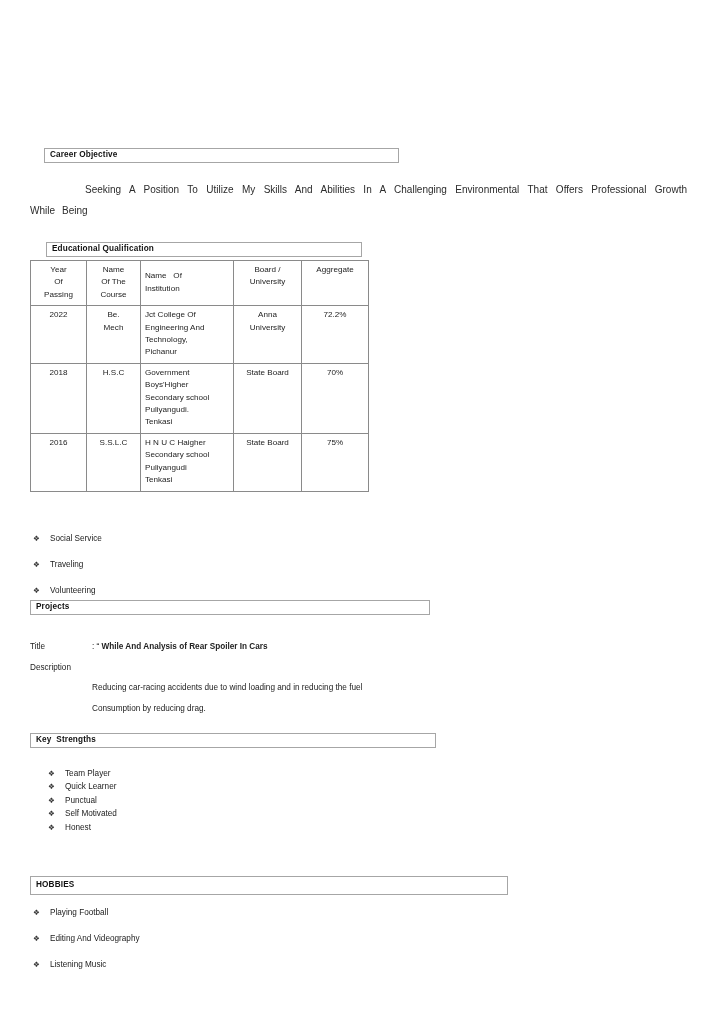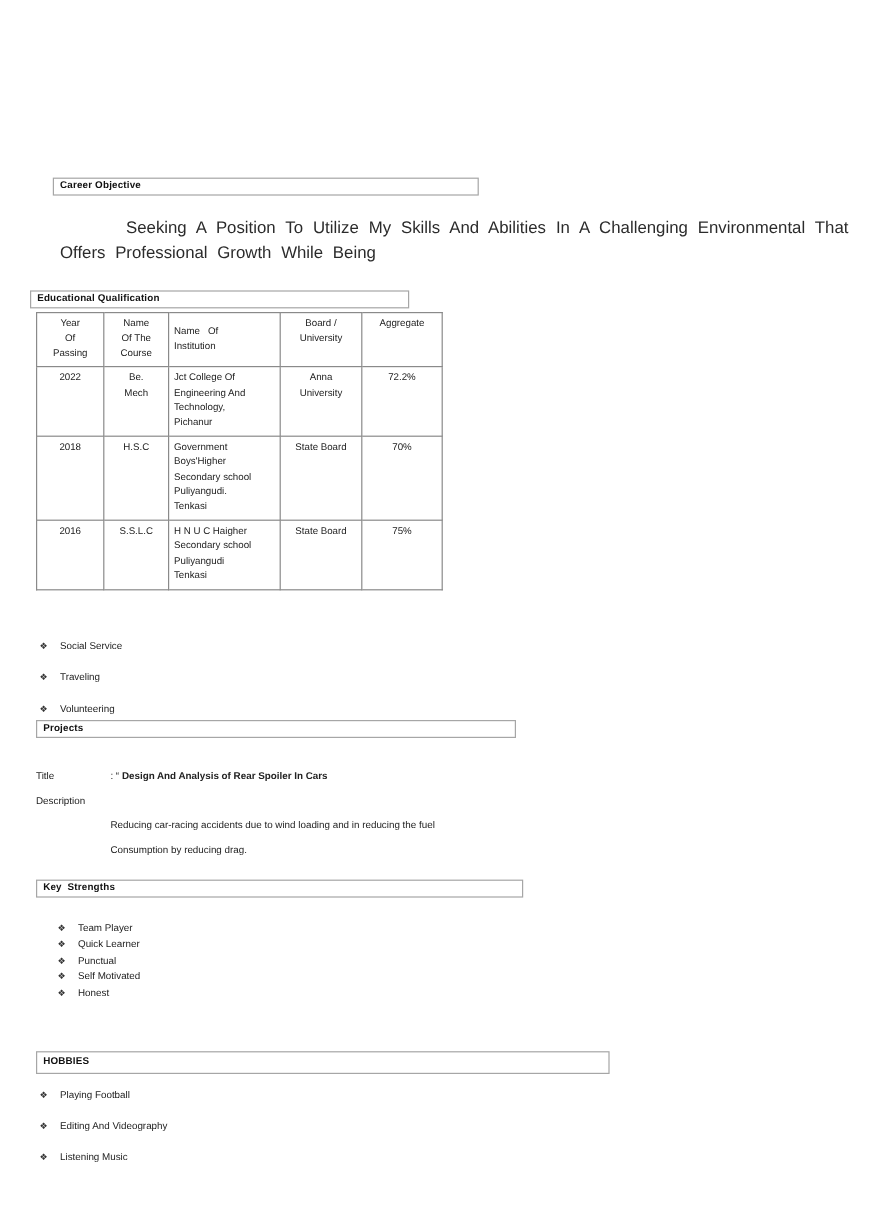--- a/index.html
+++ b/index.html
@@ -39,25 +39,24 @@
     padding-left: 5px;
     letter-spacing: 0.15px;
     line-height: 1;
     white-space: pre;
     color: #111;
   }
 
   
   .objective {
     position: absolute;
-    font-size: 14px;
+    font-size: 10px;
     line-height: 21px;
     color: #2b2b2b;
     text-align: justify;
-    margin-left: 20px;
   }
   .objective .l1 {
     display: block;
     text-indent: 55px;
     word-spacing: 4.2px;
     text-align: justify;
   }
   .objective .l2 {
     display: block;
     word-spacing: 2px;
@@ -148,21 +147,21 @@
 <div class="page">
 
   <div class="sec-box" style="left:44px; top:148px; width:355px;">
     <span class="sec-label">Career Objective</span>
   </div>
 
   <div class="objective" style="left:30px; top:179px; width:657px;">
     <span class="l1">Seeking A Position To Utilize My Skills And Abilities In A Challenging Environmental That Offers Professional Growth While Being</span>
   </div>
 
-  <div class="sec-box" style="left:25px; top:242px; width:316px;">
+  <div class="sec-box" style="left:46px; top:242px; width:316px;">
     <span class="sec-label">Educational Qualification</span>
   </div>
 
   <table class="edu" style="left:30px; top:260px;">
     <thead>
       <tr>
         <th class="c-year">
           <span>Year</span><br>
           <span>Of</span><br>
           <span>Passing</span>
@@ -248,21 +247,21 @@
     </li>
   </ul>
 
   <div class="sec-box" style="left:30px; top:600px; width:400px;">
     <span class="sec-label">Projects</span>
   </div>
 
   <div class="proj" style="left:30px; top:637px; width:500px;">
     <div class="row">
       <span class="lbl">Title</span>
-      <span class="val bold"><span style="font-weight:normal;">: “ </span><span>Design And Analysis of Rear Spoiler In Cars</span></span>
+      <span class="val bold"><span style="font-weight:normal;">: “ </span><span>While And Analysis of Rear Spoiler In Cars</span></span>
     </div>
     <div class="row">
       <span class="lbl">Description</span>
     </div>
     <div class="cont">Reducing car-racing accidents due to wind loading and in reducing the fuel</div>
     <div class="cont">Consumption by reducing drag.</div>
   </div>
 
   <div class="sec-box" style="left:30px; top:733px; width:406px;">
     <span class="sec-label">Key  Strengths</span>

